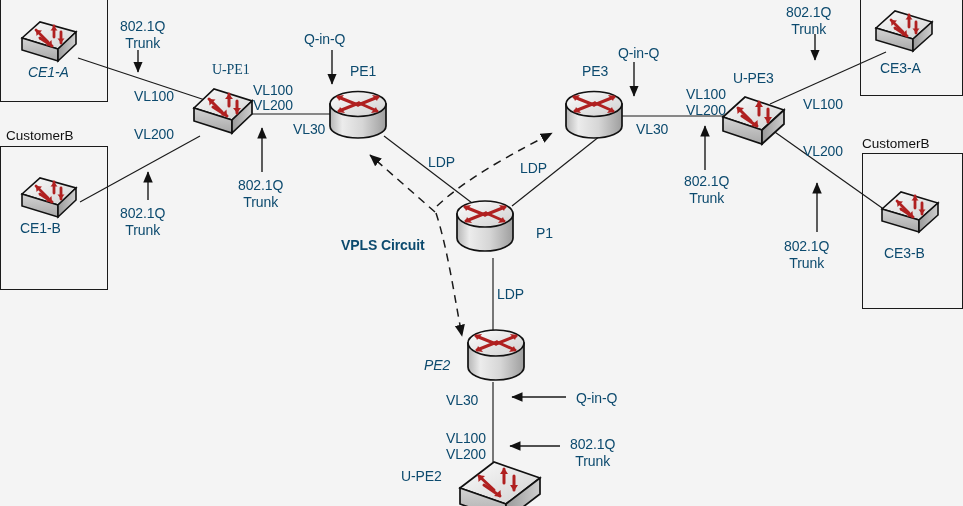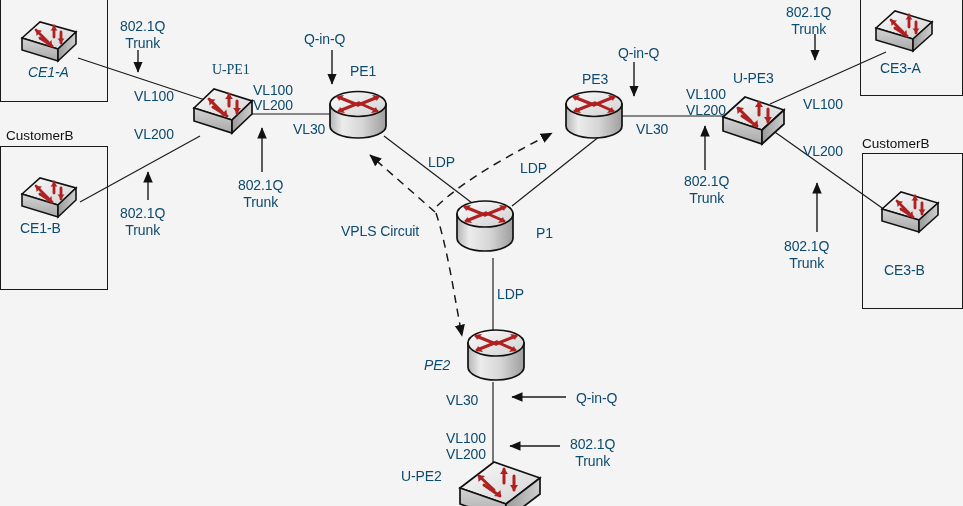--- a/index.html
+++ b/index.html
@@ -272,21 +272,21 @@
       </g>
       <g fill="#b02020">
         <polygon points="24,17 31,18 24.5,24"></polygon>
         <polygon points="47,39 40,38 46.5,32"></polygon>
         <polygon points="50,10 46,16 54,16"></polygon>
         <polygon points="60,33 56,27 64,27"></polygon>
       </g>
     </svg>
   </div>
 
-  <div class="lbl" style="left:582px; top:71px;">PE3</div>
+  <div class="lbl" style="left:582px; top:63px;">PE3</div>
   <div class="node" style="left:564px; top:88px;">
     <svg width="60" height="56" viewBox="0 0 60 56">
       <path d="M2,16 L2,38 A28,12 0 0 0 58,38 L58,16 Z" fill="url(#gRtBody)" stroke="#111" stroke-width="1.7"></path>
       <ellipse cx="30" cy="16" rx="28" ry="12.5" fill="url(#gRtTop)" stroke="#111" stroke-width="1.7"></ellipse>
       <g stroke="#b02020" stroke-width="3" fill="none" stroke-linecap="round">
         <path d="M10,9 L30,17"></path>
           <path d="M50,9 L30,17"></path>
         <path d="M11,23 L31,15"></path>
           <path d="M49,23 L31,15"></path>
       </g>
@@ -353,21 +353,21 @@
           <path d="M44,18 L44,29"></path>
       </g>
       <g fill="#b02020">
         <polygon points="19,16 25,16.5 19.5,22"></polygon>
         <polygon points="35,32 29,31.5 34.5,26"></polygon>
         <polygon points="37,11 33.5,15.5 40.5,15.5"></polygon>
         <polygon points="44,29 40.5,24.5 47.5,24.5"></polygon>
       </g>
     </svg>
   </div>
-  <div class="lbl" style="left:884px; top:262px;">CE3-B</div>
+  <div class="lbl" style="left:884px; top:245px;">CE3-B</div>
 
   <div class="lbl" style="left:134px; top:88px;">VL100</div>
   <div class="lbl" style="left:134px; top:126px;">VL200</div>
   <div class="lbl" style="left:253px; top:82px;">VL100</div>
   <div class="lbl" style="left:253px; top:97px;">VL200</div>
   <div class="lbl" style="left:293px; top:121px;">VL30</div>
   <div class="lbl" style="left:636px; top:121px;">VL30</div>
   <div class="lbl" style="left:686px; top:86px;">VL100</div>
   <div class="lbl" style="left:686px; top:102px;">VL200</div>
   <div class="lbl" style="left:803px; top:96px;">VL100</div>
@@ -404,15 +404,15 @@
   </div>
   <div class="lbl" style="left:576px; top:390px;">Q-in-Q</div>
   <div class="lbl two" style="left:570px; top:436px; text-align:center;">
     <div>802.1Q</div>
     <div>Trunk</div>
   </div>
 
   <div class="lbl" style="left:428px; top:154px;">LDP</div>
   <div class="lbl" style="left:520px; top:160px;">LDP</div>
   <div class="lbl" style="left:497px; top:286px;">LDP</div>
-  <div class="lbl" style="left:341px; top:223px;">VPLS Circuit</div>
+  <div class="lbl" style="left:341px; top:237px;font-weight:bold;">VPLS Circuit</div>
 
 </div>
 
 </body></html>

